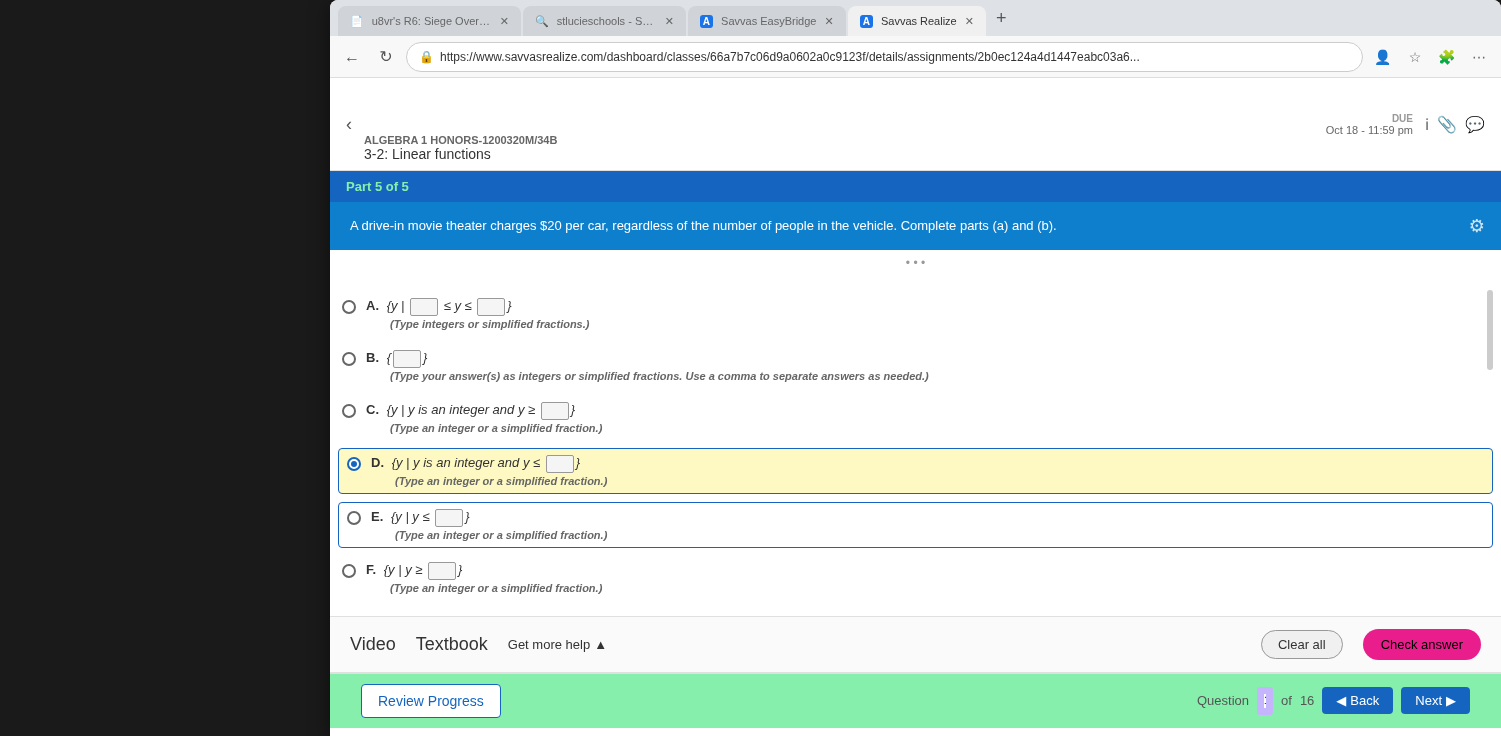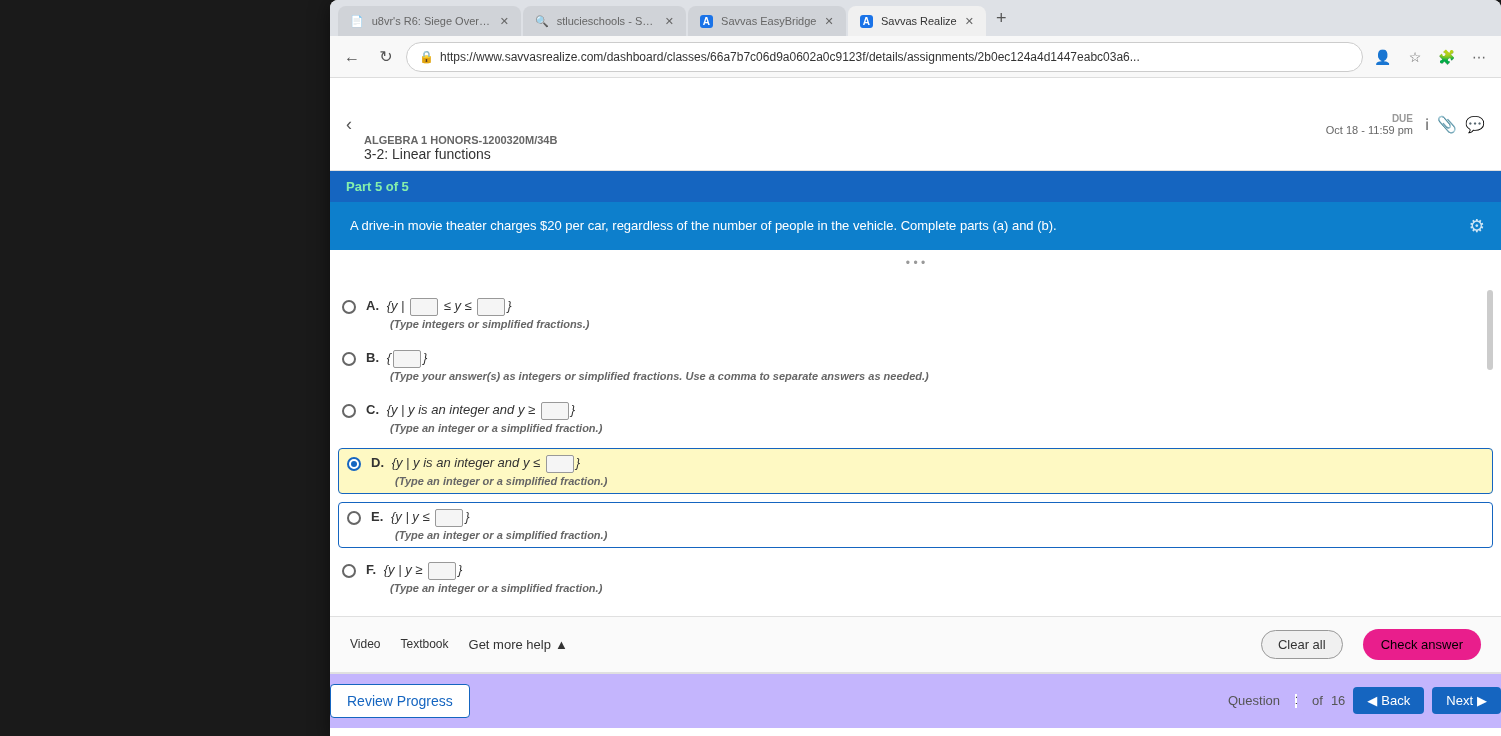--- a/index.html
+++ b/index.html
@@ -285,21 +285,21 @@
     
     .bottom-toolbar {
       padding: 12px 20px;
       display: flex;
       align-items: center;
       gap: 20px;
       border-top: 1px solid #e0e0e0;
       background: #fafafa;
     }
     .toolbar-link {
-      font-size: 12px;
+      font-size: 18px;
       color: #333;
       cursor: pointer;
       text-decoration: none;
       font-weight: 500;
     }
     .get-more-help {
       display: flex;
       align-items: center;
       gap: 4px;
       font-size: 13px;
@@ -323,26 +323,26 @@
       border: none;
       padding: 8px 18px;
       border-radius: 20px;
       font-size: 13px;
       cursor: pointer;
       font-weight: 500;
     }
 
     
     .footer-bar {
-      padding: 10px 0;
+      padding: 10px 31px;
       display: flex;
       align-items: center;
       gap: 12px;
       border-top: 2px solid #e0e0e0;
-      background: #c4b5fd;
+      background: #86efac;
     }
     .review-progress-btn {
       border: 1.5px solid #1565c0;
       background: white;
       color: #1565c0;
       padding: 8px 16px;
       border-radius: 4px;
       font-size: 14px;
       cursor: pointer;
       font-weight: 500;

